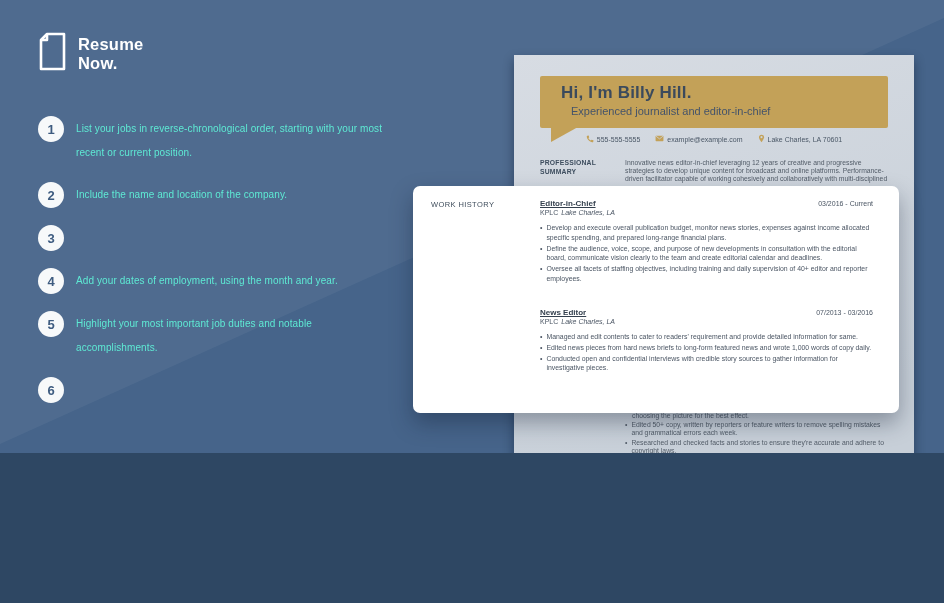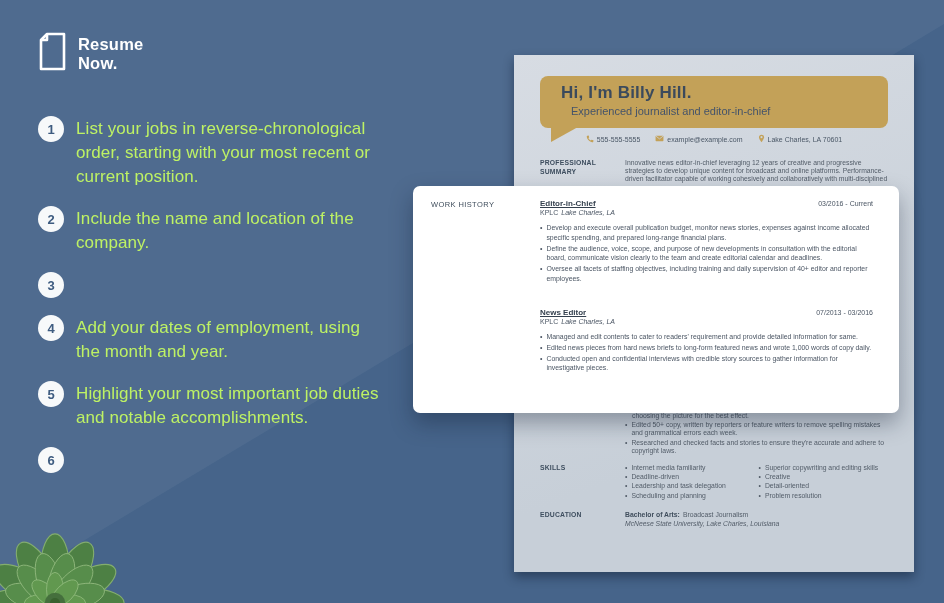--- a/index.html
+++ b/index.html
@@ -1,18 +1,18 @@
 <!DOCTYPE html>
 <html><head>
 <meta charset="utf-8">
 <style>
   * { margin:0; padding:0; box-sizing:border-box; }
   html,body { background:#2e4763; }
   .page {
-    position:relative; width:944px; height:603px; overflow:hidden;
+    position:relative; width:944px; height:453px; overflow:hidden;
     background:#46648a;
     font-family:"Liberation Sans","DejaVu Sans",sans-serif;
   }
   .bg-diag {
     position:absolute; inset:0; background:rgba(255,255,255,0.05);
     clip-path:polygon(0 0, 100% 0, 100% 4%, 0 98%);
     pointer-events:none;
   }
 
   
@@ -20,32 +20,32 @@
   .logo-text { color:#ffffff; font-size:16.5px; font-weight:600; line-height:19px; letter-spacing:.2px; }
 
   
   .tips { position:absolute; left:38px; top:117px; width:352px; }
   .tip { display:flex; gap:12px; margin-bottom:18px; }
   .tip-num {
     flex:0 0 26px; width:26px; height:26px; border-radius:50%;
     background:#f7f9fa; color:#3e5c80; font-size:13px; font-weight:bold;
     display:flex; align-items:center; justify-content:center; margin-top:-1px;
   }
-  .tip-text { color:#bef264; font-size:17px; line-height:24px; width:312px; letter-spacing:.1px; }
+  .tip-text { color:#5eead4; font-size:10px; line-height:24px; width:312px; letter-spacing:.1px; }
 
   
   .paper {
     position:absolute; left:514px; top:55px; width:400px; height:517px;
     background:linear-gradient(160deg,#d7dce3 0%,#c7cfd8 70%);
     box-shadow:0 5px 10px rgba(10,22,40,.45);
     z-index:1; color:#525c68;
   }
   .bubble {
     position:absolute; left:26px; top:21px; width:348px; height:52px;
-    background:#c3a158; border-radius:8px; padding:7px 0 0 21px;
+    background:#c3a158; border-radius:2px; padding:7px 0 0 21px;
   }
   .bubble-tail {
     position:absolute; left:37px; top:72px; width:0; height:0;
     border-top:15px solid #c3a158; border-right:27px solid transparent;
   }
   .greeting { color:#3b4a5c; font-size:17px; font-weight:bold; letter-spacing:.2px; }
   .tagline  { color:#44536a; font-size:11px; margin-top:2px;padding-left:10px; }
 
   .contact {
     position:absolute; left:0; top:79px; width:100%;

